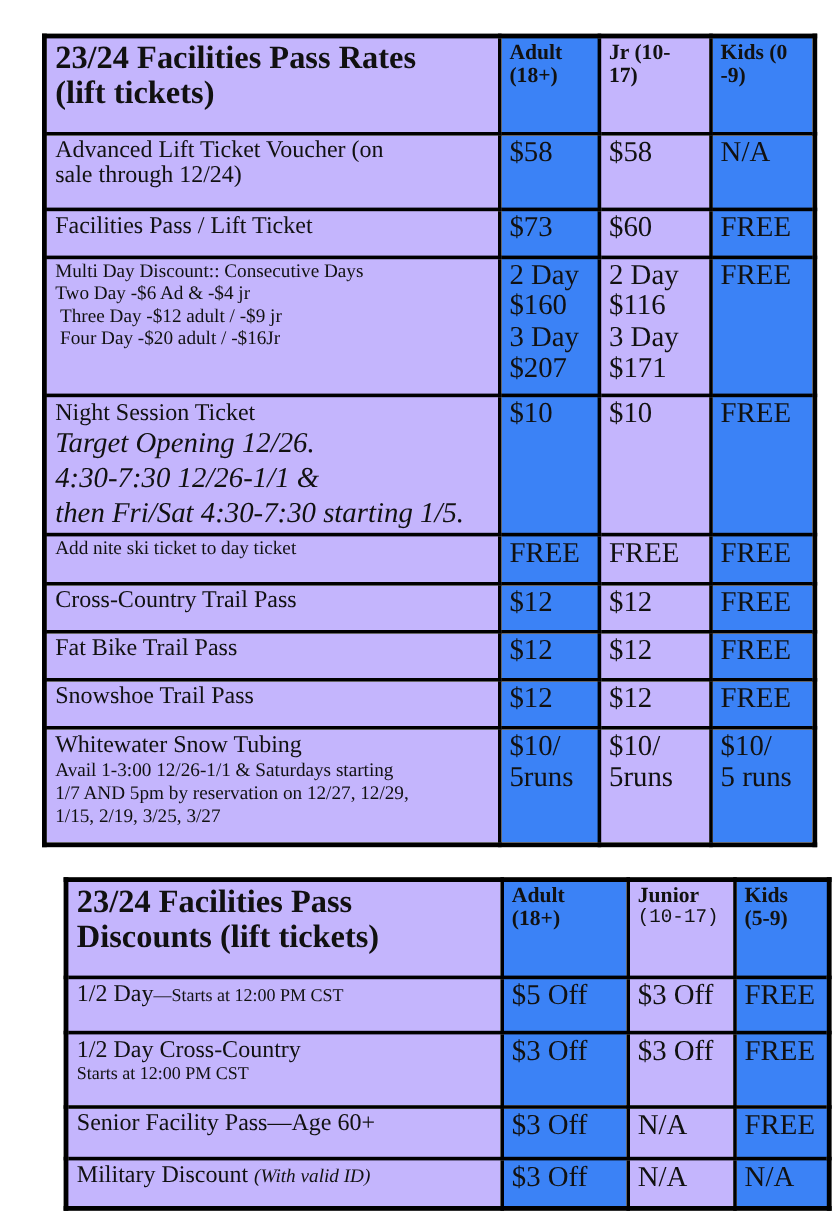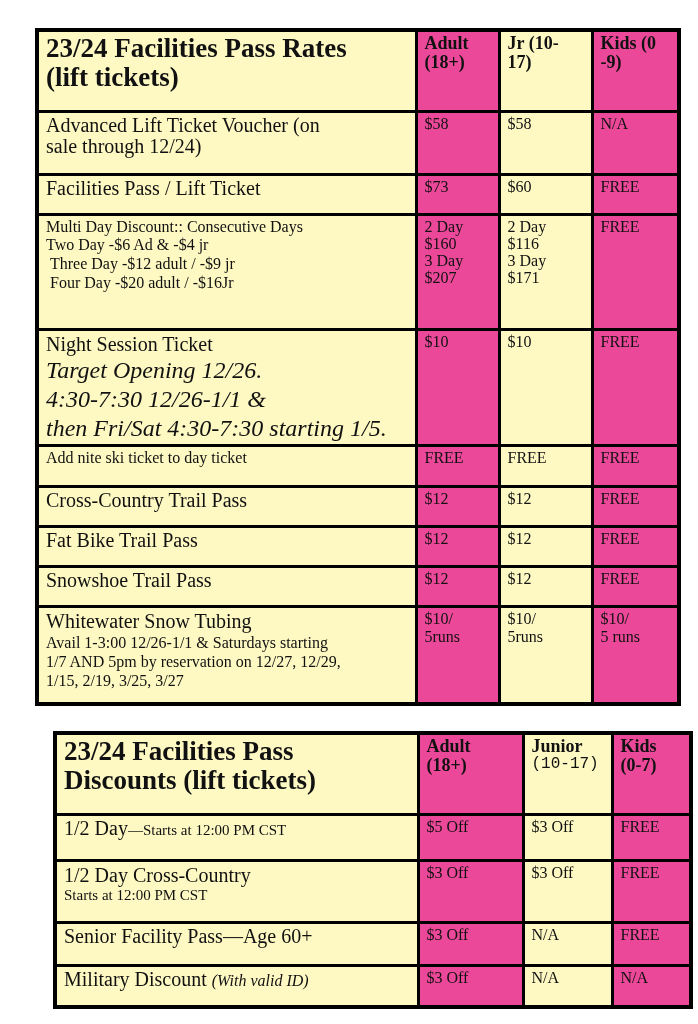--- a/index.html
+++ b/index.html
@@ -21,22 +21,22 @@
     table-layout: fixed;
     border: 4px solid #000;
   }
   table.rates td {
     border: 3px solid #000;
     vertical-align: top;
     padding: 2px 5px 2px 7px;
     line-height: 1.08;
     overflow: hidden;
   }
-  td.blue { background: #ec4899; }
-  td.white { background: #fef9c3; }
+  td.blue { background: #3b82f6; }
+  td.white { background: #c4b5fd; }
 
   
   #t1 { left: 35px; top: 28px; width: 642px; }
   #t1 col.c0 { width: 379px; }
   #t1 col.c1 { width: 83px; }
   #t1 col.c2 { width: 93px; }
   #t1 col.c3 { width: 87px; }
 
   
   #t2 { left: 53px; top: 731px; width: 636px; }
@@ -55,21 +55,21 @@
     font-weight: bold;
     font-size: 18px;
     line-height: 1.1;
   }
   .colhead .sub-normal { font-weight: normal; font-size: 16px; font-family: Liberation Mono, monospace; }
   .label { font-size: 20px; line-height: 1.18; }
   .small { font-size: 16px; line-height: 1.18; }
   .small-indent { font-size: 16px; line-height: 1.18; padding-left: 4px; }
   .ital { font-style: italic; font-size: 24px; line-height: 1.2; }
   .ital-sm { font-style: italic; font-size: 16px; }
-  .val { font-size: 16px; line-height: 1.22; }
+  .val { font-size: 24px; line-height: 1.22; }
   .xs { font-size: 15px; }
 </style>
 </head>
 <body>
 
 <table id="t1" class="rates">
   <colgroup>
       <col class="c0">
       <col class="c1">
       <col class="c2">
@@ -213,21 +213,21 @@
     <td class="blue colhead">
       <div>Adult</div>
       <div>(18+)</div>
     </td>
     <td class="white colhead">
       <div>Junior</div>
       <div class="sub-normal">(10-17)</div>
     </td>
     <td class="blue colhead">
       <div>Kids</div>
-      <div>(0-7)</div>
+      <div>(5-9)</div>
     </td>
   </tr>
 
   <tr style="height:46px">
     <td class="white label">
       <span>1/2 Day</span><span class="xs">—Starts at 12:00 PM CST</span>
     </td>
     <td class="blue val">$5 Off</td>
     <td class="white val">$3 Off</td>
     <td class="blue val">FREE</td>

